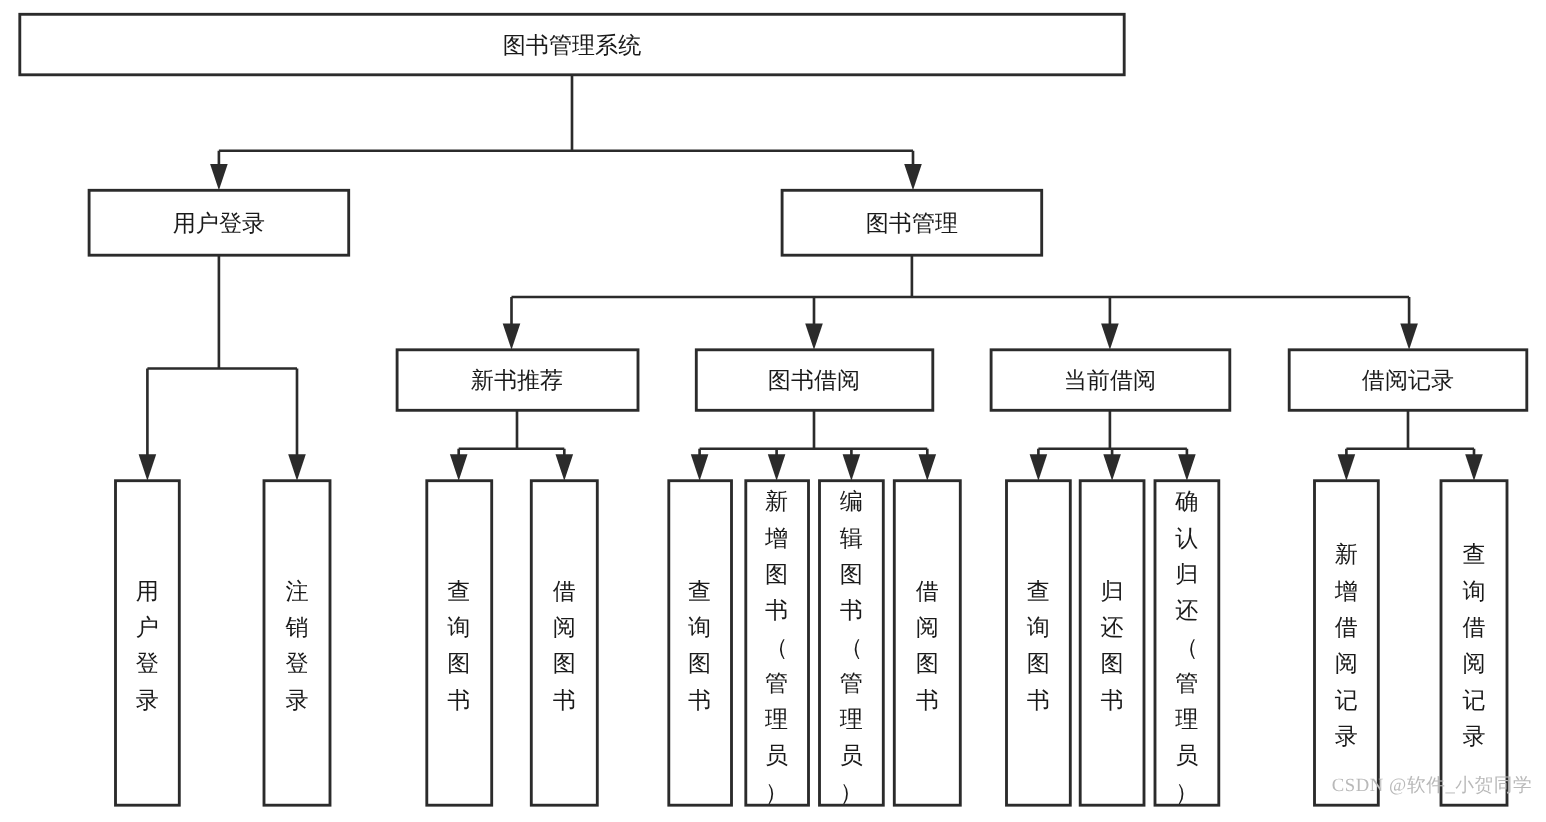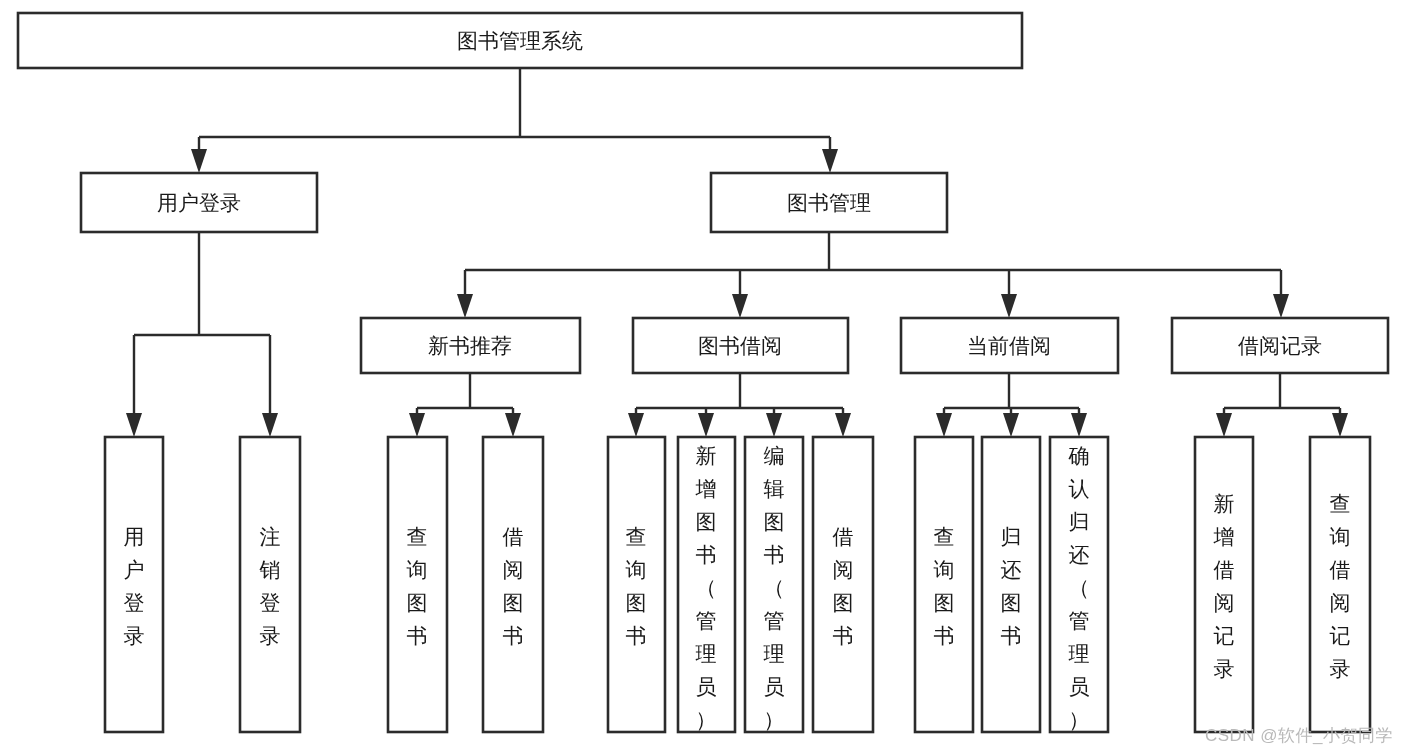--- a/index.html
+++ b/index.html
@@ -42,22 +42,22 @@
     stroke-width: 2.4;
     fill: none;
   }
   .arrow-head {
     fill: #2b2b2b;
     stroke: none;
   }
   .watermark {
     position: absolute;
     right: 12px;
-    bottom: 0;
-    font-family: Liberation Sans, sans-serif;
+    bottom: 22px;
+    font-family: Liberation Serif, serif;
     font-size: 17px;
     color: #b9b9b9;
     letter-spacing: 0.5px;
     white-space: nowrap;
     pointer-events: none;
   }
 </style>
 </head>
 <body>
 

